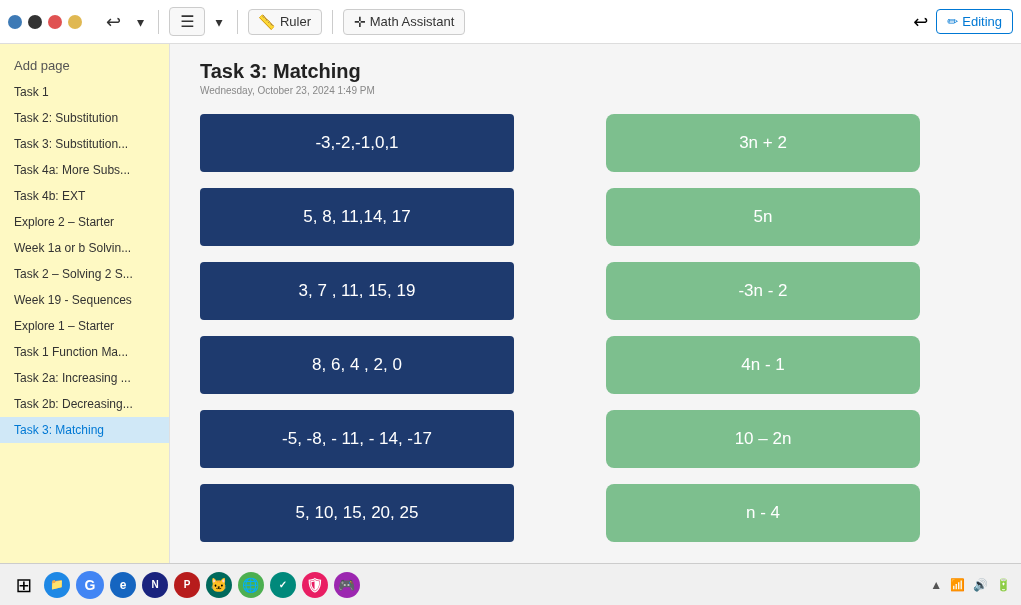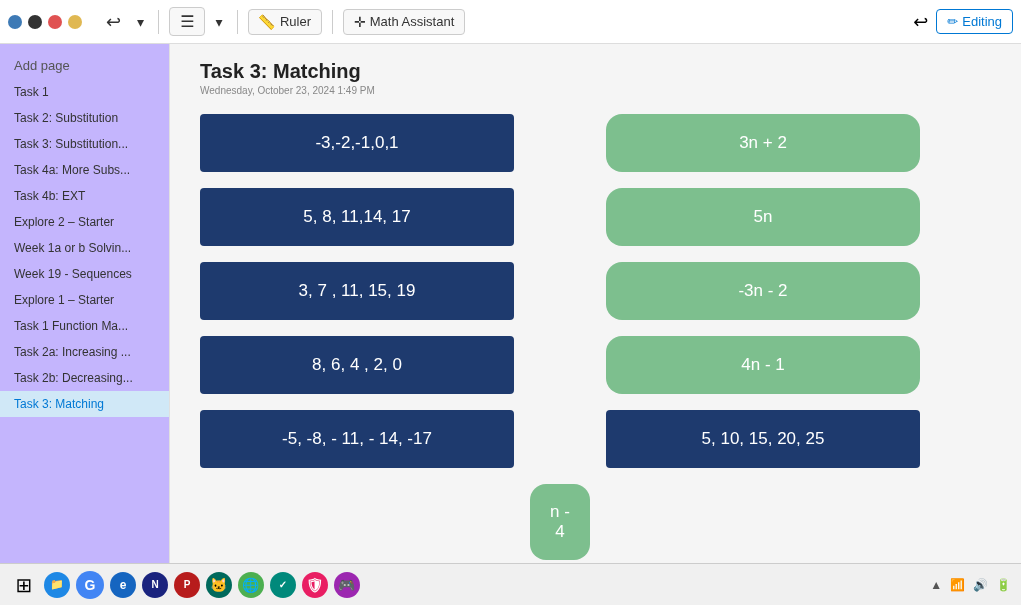--- a/index.html
+++ b/index.html
@@ -28,21 +28,21 @@
       display: flex; align-items: center; gap: 4px; padding: 4px 10px;
       border: 1px solid #0078d4; border-radius: 4px; background: #fff;
       cursor: pointer; font-size: 13px; color: #0078d4;
     }
 
     
     .main-layout { display: flex; flex: 1; overflow: hidden; }
 
     
     .sidebar {
-      width: 170px; background: #c4b5fd; border-right: 1px solid #e0e0e0;
+      width: 170px; background: #fef9c3; border-right: 1px solid #e0e0e0;
       overflow-y: auto; padding: 8px 0; flex-shrink: 0;
     }
     .sidebar-item {
       padding: 6px 14px; font-size: 12px; color: #333; cursor: pointer;
       white-space: nowrap; overflow: hidden; text-overflow: ellipsis;
     }
     .sidebar-item.active { background: #d0e8f7; color: #0078d4; }
     .sidebar-add { font-size: 13px; color: #555; padding: 6px 14px; cursor: pointer; }
 
     
@@ -59,21 +59,21 @@
     .matching-grid {
       display: grid; grid-template-columns: 1fr 60px 1fr; gap: 16px; align-items: center;
       max-width: 720px;
     }
     .match-card-blue {
       background: #1e3a6e; color: #fff; border-radius: 4px;
       padding: 18px 20px; font-size: 17px; font-weight: 500;
       text-align: center; min-height: 58px; display: flex; align-items: center; justify-content: center;
     }
     .match-card-green {
-      background: #7dbf8e; color: #fff; border-radius: 16px;
+      background: #7dbf8e; color: #fff; border-radius: 8px;
       padding: 18px 20px; font-size: 17px; font-weight: 500;
       text-align: center; min-height: 58px; display: flex; align-items: center; justify-content: center;
     }
 
     
     .taskbar {
       height: 42px; background: #f0f0f0; border-top: 1px solid #ccc;
       display: flex; align-items: center; justify-content: space-between;
       padding: 0 10px;
     }
@@ -127,20 +127,21 @@
 
   <div class="sidebar">
     <div class="sidebar-add">Add page</div>
     <div class="sidebar-item">Task 1</div>
     <div class="sidebar-item">Task 2: Substitution</div>
     <div class="sidebar-item">Task 3: Substitution...</div>
     <div class="sidebar-item">Task 4a: More Subs...</div>
     <div class="sidebar-item">Task 4b: EXT</div>
     <div class="sidebar-item">Explore 2 – Starter</div>
     <div class="sidebar-item">Week 1a or b Solvin...</div>
+    <div class="sidebar-item">Task 2 – Solving 2 S...</div>
     <div class="sidebar-item">Week 19 - Sequences</div>
     <div class="sidebar-item">Explore 1 – Starter</div>
     <div class="sidebar-item">Task 1 Function Ma...</div>
     <div class="sidebar-item">Task 2a: Increasing ...</div>
     <div class="sidebar-item">Task 2b: Decreasing...</div>
     <div class="sidebar-item active">Task 3: Matching</div>
   </div>
 
   <div class="content">
     <div class="page-title">Task 3: Matching</div>
@@ -159,20 +160,21 @@
       <div class="match-card-blue">3, 7 , 11, 15, 19</div>
       <div></div>
       <div class="match-card-green">-3n - 2</div>
 
       <div class="match-card-blue">8, 6, 4 , 2, 0</div>
       <div></div>
       <div class="match-card-green">4n - 1</div>
 
       <div class="match-card-blue">-5, -8, - 11, - 14, -17</div>
       <div></div>
+      <div class="match-card-green">10 – 2n</div>
 
       <div class="match-card-blue">5, 10, 15, 20, 25</div>
       <div></div>
       <div class="match-card-green">n - 4</div>
 
     </div>
   </div>
 </div>
 
 <div class="taskbar">

